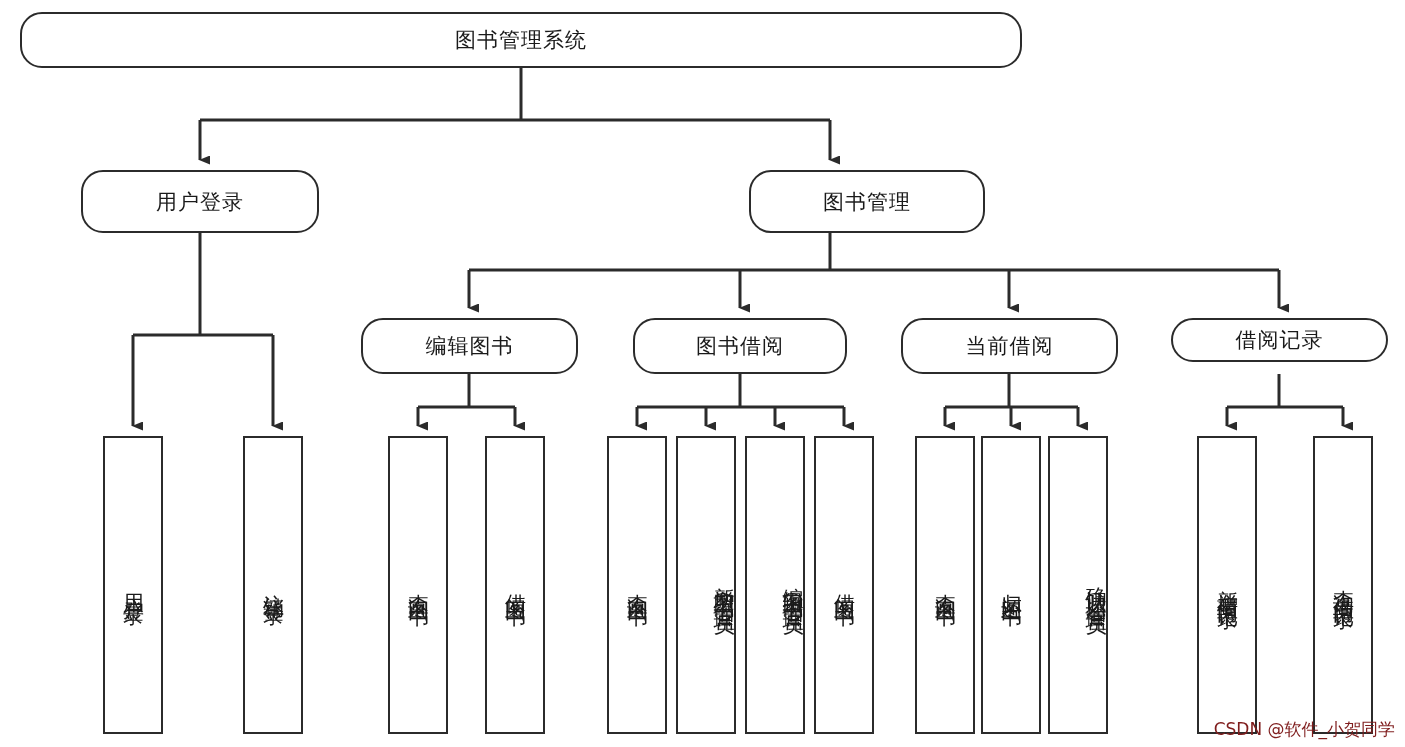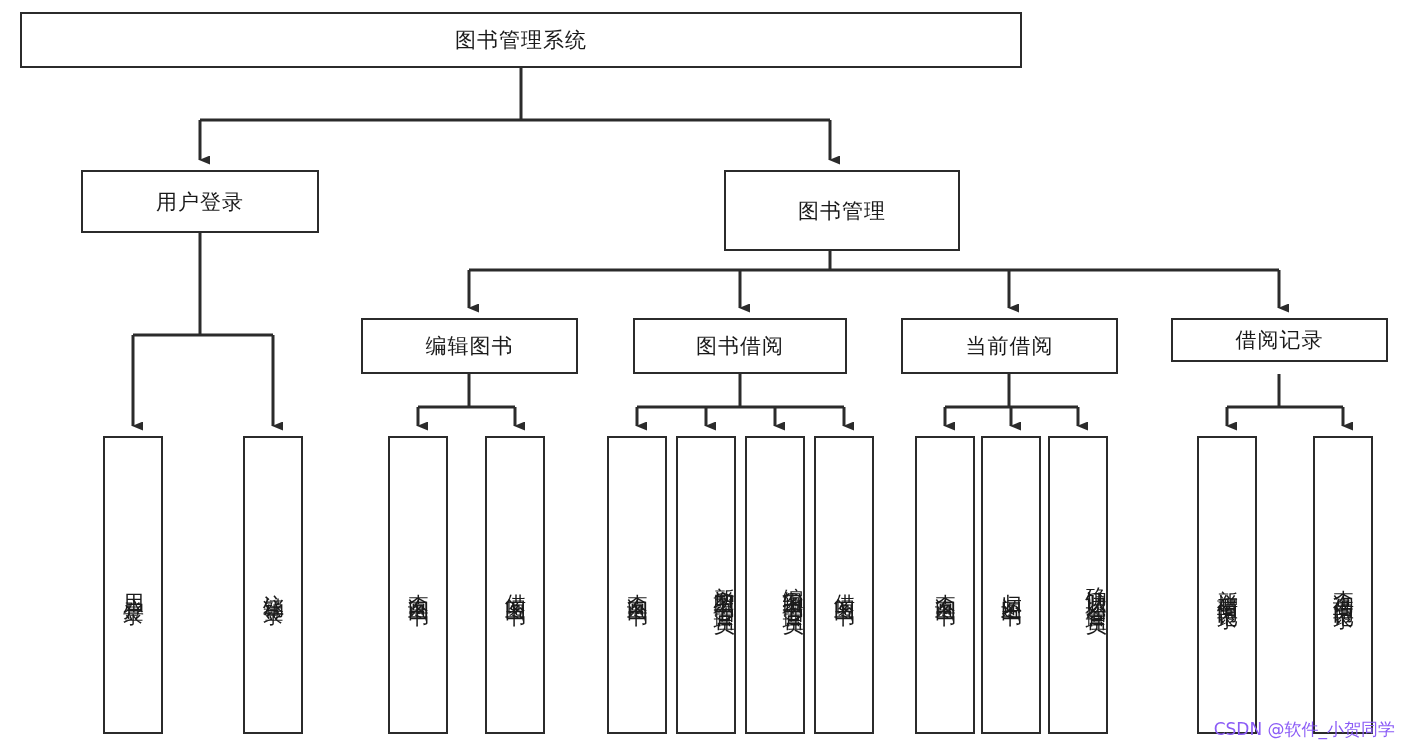--- a/index.html
+++ b/index.html
@@ -30,38 +30,39 @@
     display: flex;
     align-items: center;
     justify-content: center;
     color: #1a1a1a;
     z-index: 2;
   }
   .node-h {
     font-size: 21px;
     letter-spacing: 1px;
     white-space: nowrap;
+    border-radius: 22px;
   }
   .node-v {
     writing-mode: vertical-rl;
     text-orientation: upright;
     font-size: 21px;
     letter-spacing: 4px;
     line-height: 1;
     padding-top: 6px;
     align-items: flex-start;
     justify-content: center;
   }
   .node-v.center-v { align-items: center; padding-top: 0; }
   #watermark {
     position: absolute;
     right: 10px;
     bottom: 6px;
     font-size: 17px;
-    color: #8b5cf6;
+    color: #7f1d1d;
     white-space: nowrap;
     z-index: 5;
   }
 </style>
 </head>
 <body>
 
 <div id="canvas">
 
   <svg id="wires" viewBox="0 0 1405 747">
@@ -115,21 +116,21 @@
     </g>
   </svg>
 
   <div class="node node-h" style="left:20px; top:12px; width:1002px; height:56px;">
     <span>图书管理系统</span>
   </div>
 
   <div class="node node-h" style="left:81px; top:170px; width:238px; height:63px;">
     <span>用户登录</span>
   </div>
-  <div class="node node-h" style="left:724px; top:170px; width:236px; height:81px;">
+  <div class="node node-h" style="left:749px; top:170px; width:236px; height:63px;">
     <span>图书管理</span>
   </div>
 
   <div class="node node-h" style="left:361px; top:318px; width:217px; height:56px;">
     <span>编辑图书</span>
   </div>
   <div class="node node-h" style="left:901px; top:318px; width:217px; height:56px;">
     <span>当前借阅</span>
   </div>
   <div class="node node-h" style="left:633px; top:318px; width:214px; height:56px;">

